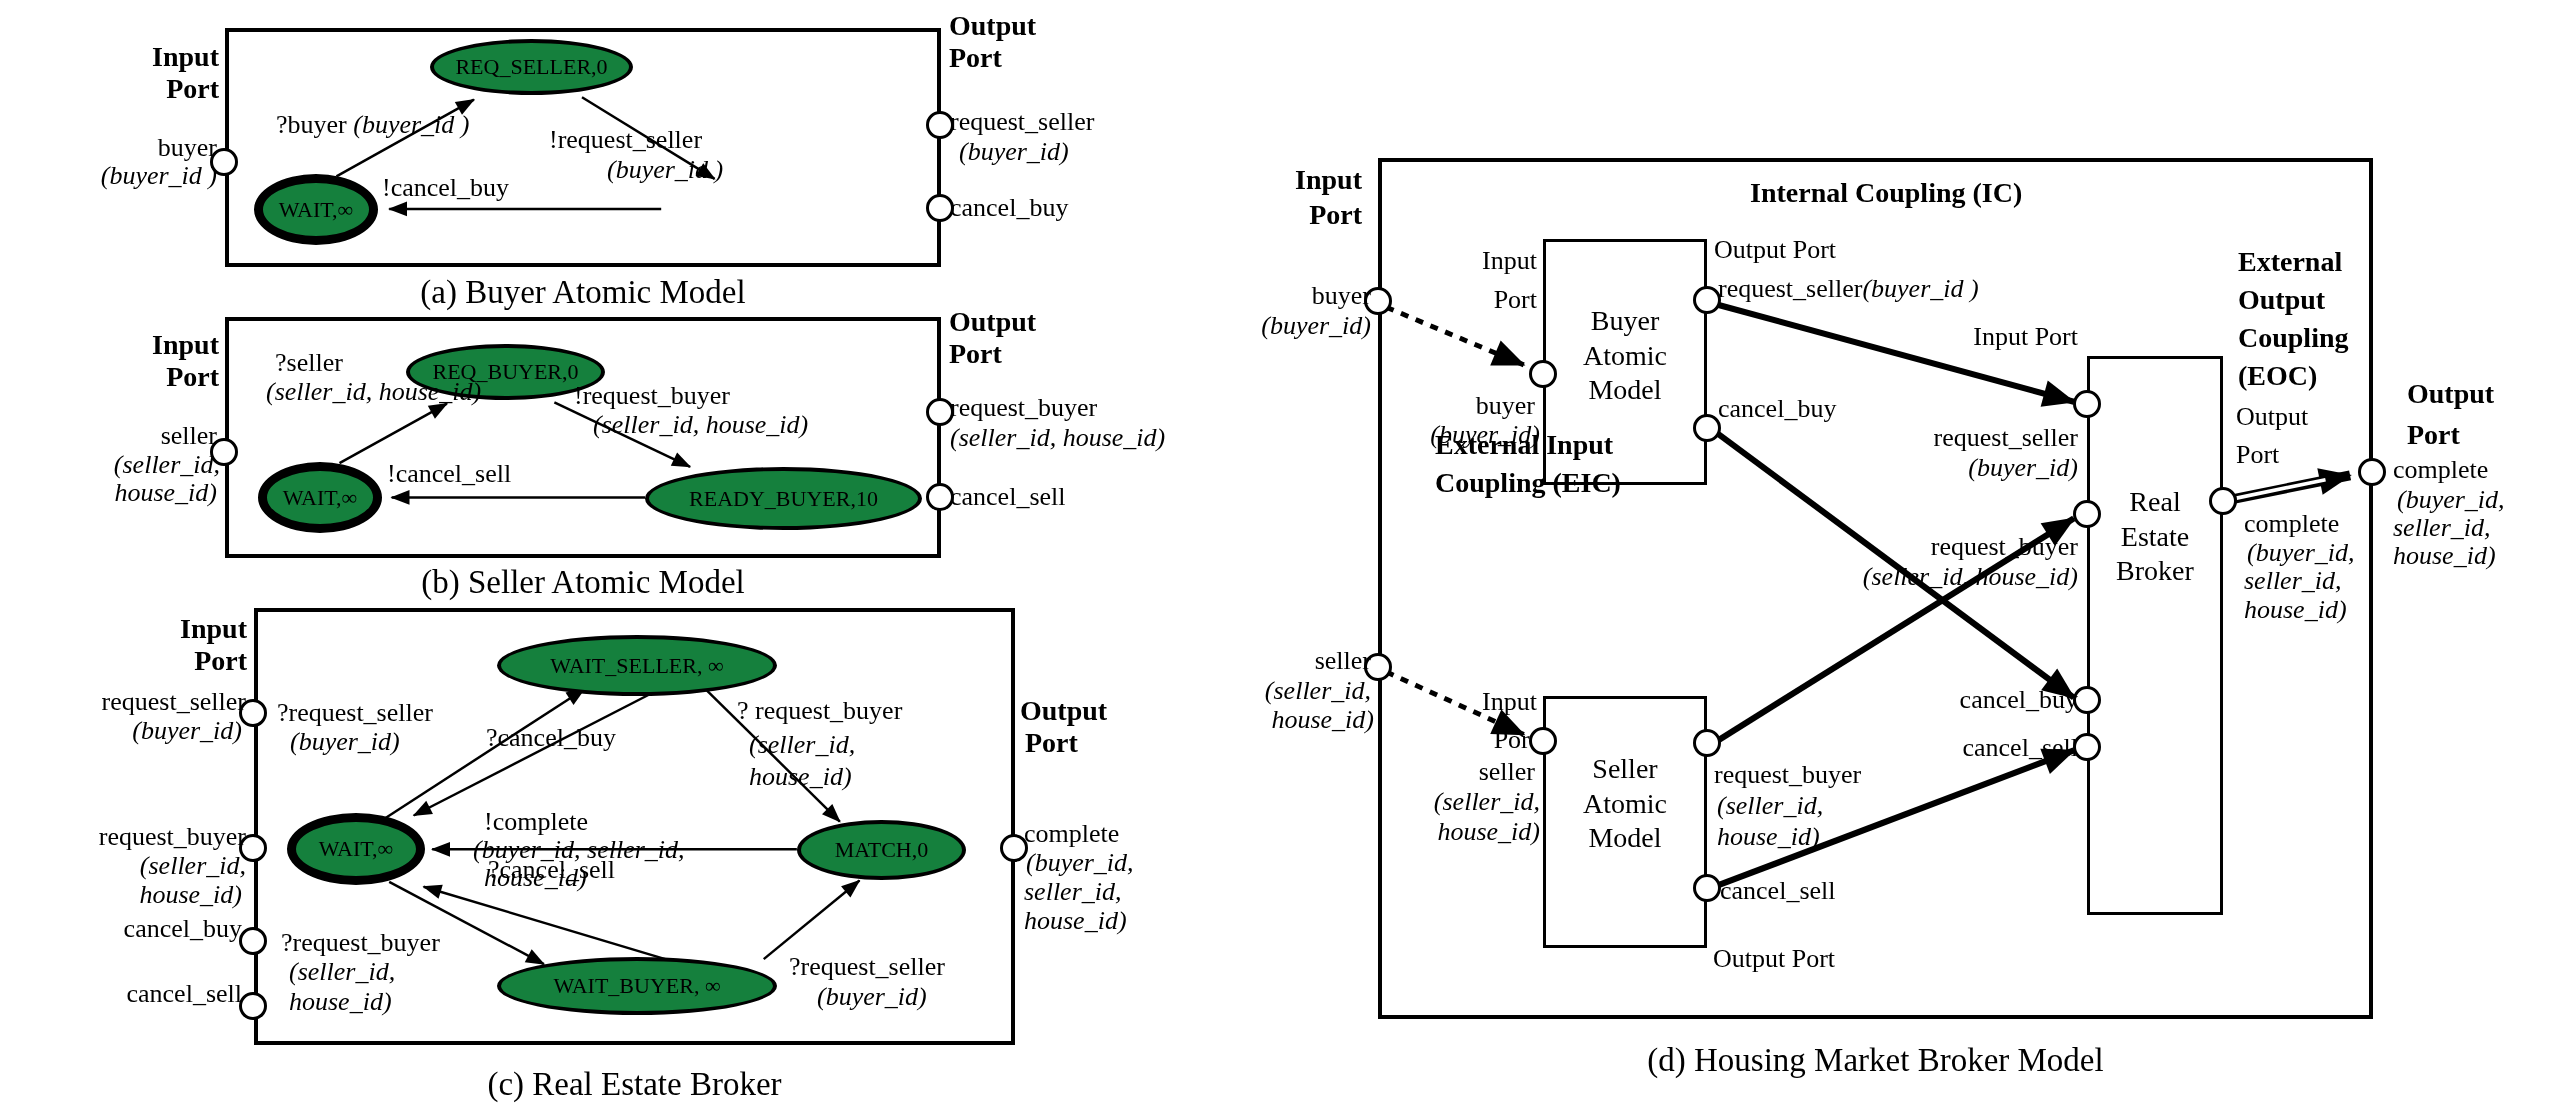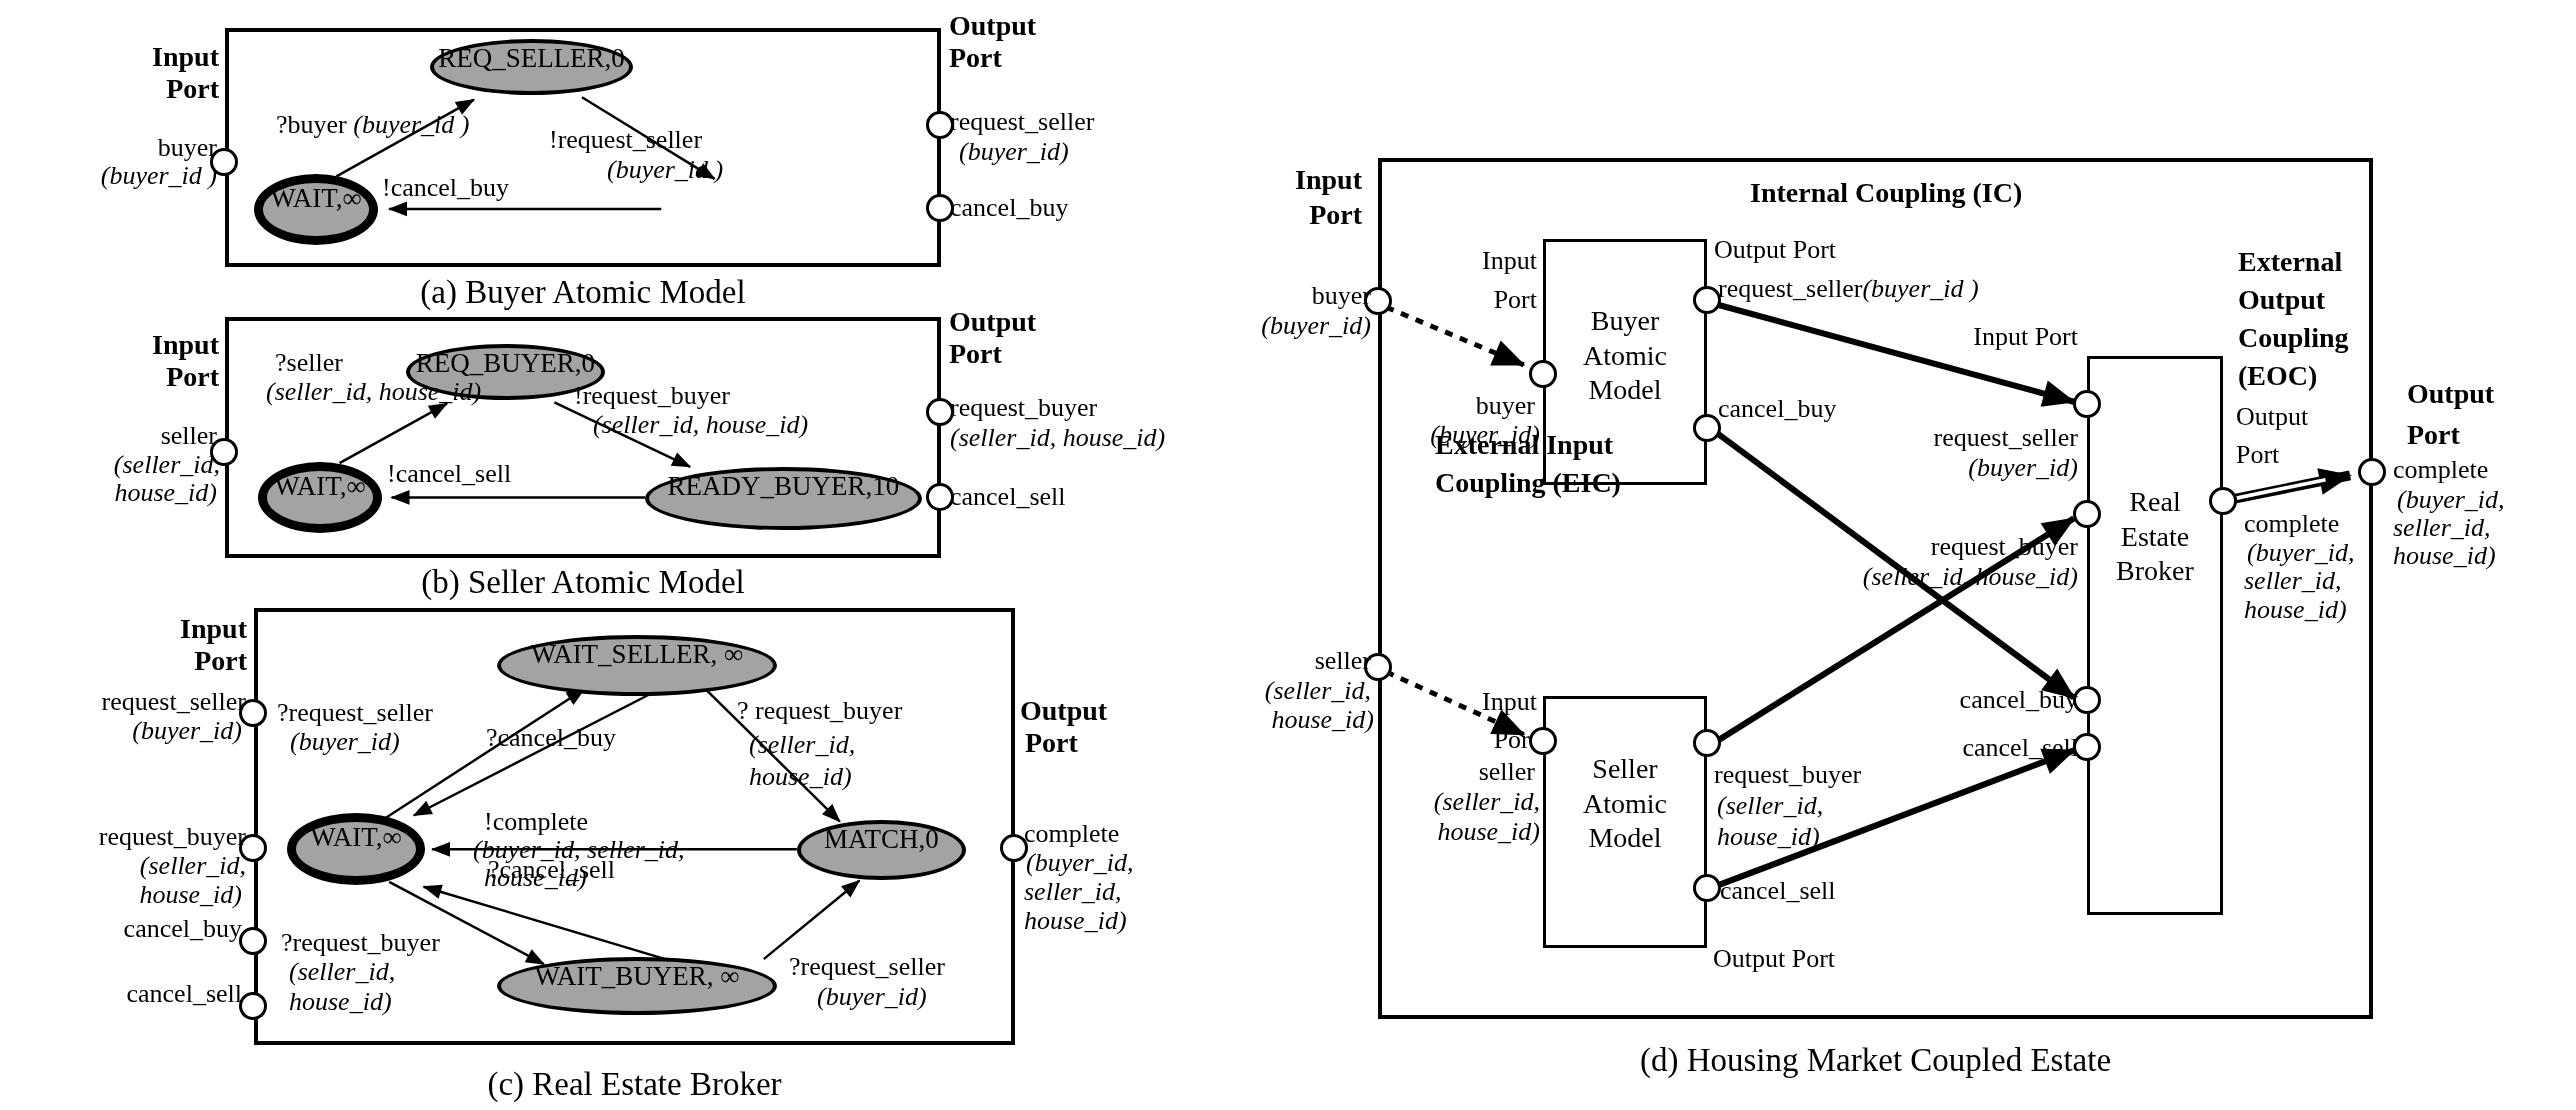--- a/index.html
+++ b/index.html
@@ -4,23 +4,23 @@
 <style>
   html,body{margin:0;padding:0;background:#fff;}
   .stage{position:relative;width:2576px;height:1111px;background:#fff;overflow:hidden;
          font-family:"Liberation Serif",serif;color:#000;}
   .lbl{position:absolute;font-size:26px;line-height:1.08;white-space:nowrap;}
   .it{font-style:italic;}
   .b{font-weight:bold;font-size:28px;}
   .cap{position:absolute;font-size:33px;text-align:center;white-space:nowrap;}
   .box{position:absolute;border:4.3px solid #000;box-sizing:border-box;background:transparent;}
   .mbox{position:absolute;border:3.1px solid #000;box-sizing:border-box;background:transparent;}
-  .state{position:absolute;border:4.3px solid #000;border-radius:50%;background:#a3a3a3;
-         box-sizing:border-box;display:flex;align-items:flex-start;justify-content:center;
-         font-size:27px;white-space:nowrap;}
+  .state{position:absolute;border:4.3px solid #000;border-radius:50%;background:#15803d;
+         box-sizing:border-box;display:flex;align-items:center;justify-content:center;
+         font-size:22px;white-space:nowrap;}
   .bstate{border-width:9.8px;}
   .port{position:absolute;width:22px;height:22px;border:3.7px solid #000;border-radius:50%;
         background:#fff;box-sizing:content-box;}
   .ctr{position:absolute;text-align:center;font-size:28px;line-height:1.24;}
   svg.wires{position:absolute;left:0;top:0;width:2576px;height:1111px;}
   line.t{stroke:#000;stroke-width:4;}
   line.k{stroke:#000;stroke-width:10;}
   line.k2{stroke:#000;stroke-width:16;}
   line.kw{stroke:#fff;stroke-width:6;}
   line.dot{stroke:#000;stroke-width:8;stroke-dasharray:13 13;}
@@ -276,16 +276,16 @@
   <div class="lbl it" style="left:2247px;top:539px">(buyer_id,</div>
   <div class="lbl it" style="left:2244px;top:567px">seller_id,</div>
   <div class="lbl it" style="left:2244px;top:596px">house_id)</div>
 
   <div class="port" style="left:2358px;top:458px"></div>
   <div class="lbl" style="left:2393px;top:456px">complete</div>
   <div class="lbl it" style="left:2397px;top:486px">(buyer_id,</div>
   <div class="lbl it" style="left:2393px;top:514px">seller_id,</div>
   <div class="lbl it" style="left:2393px;top:542px">house_id)</div>
 
-  <div class="cap" style="left:1378px;top:1042px;width:995px">(d) Housing Market Coupled Estate</div>
+  <div class="cap" style="left:1378px;top:1042px;width:995px">(d) Housing Market Broker Model</div>
 
 </div>
 
 
 </body></html>

